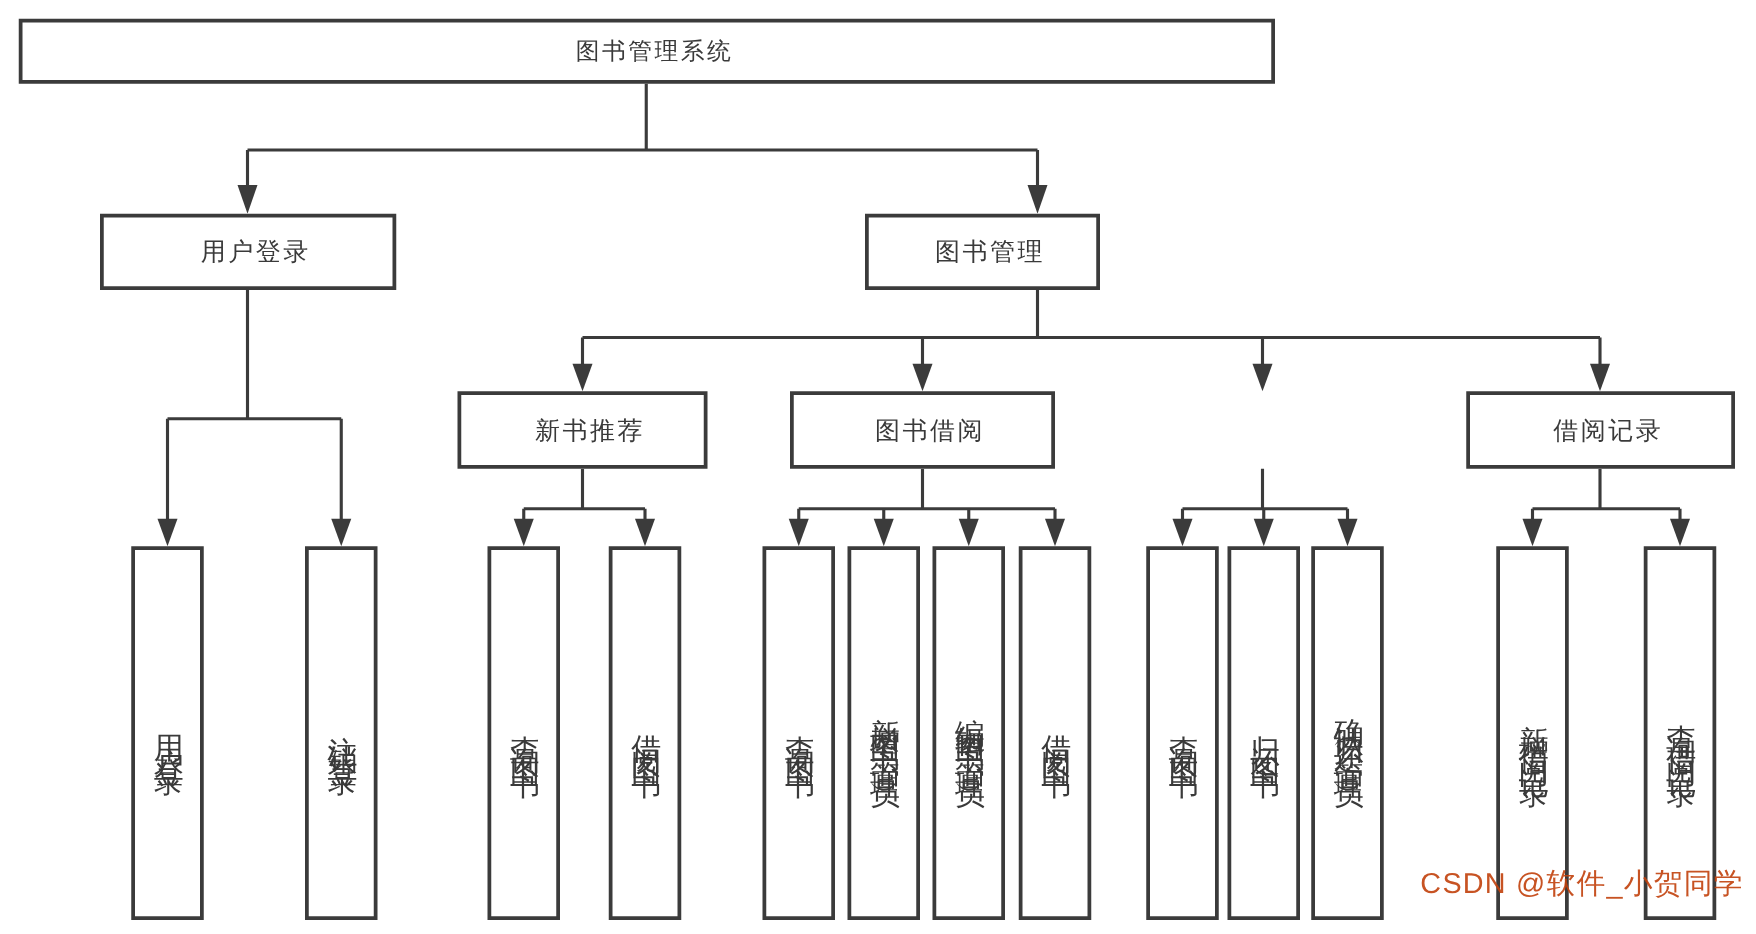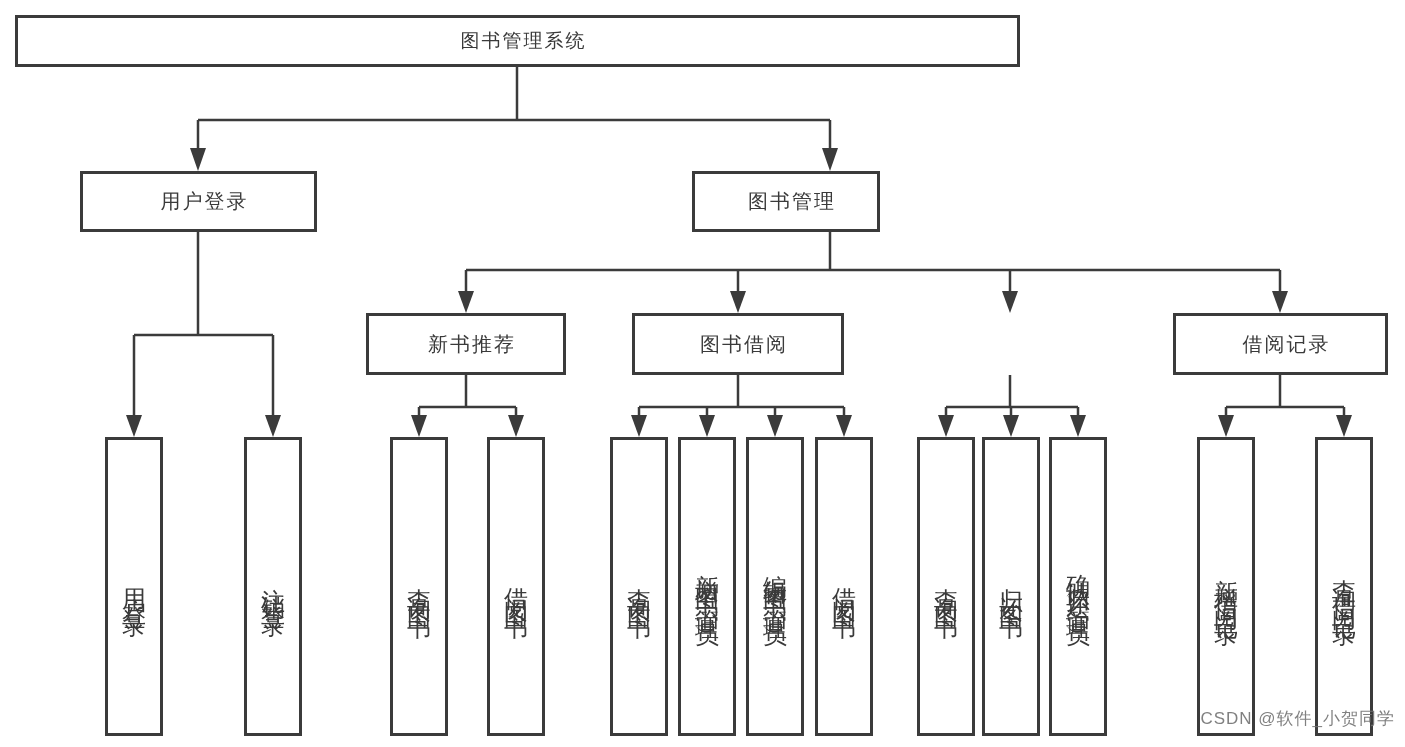--- a/index.html
+++ b/index.html
@@ -51,24 +51,24 @@
     font-size: 24px;
     letter-spacing: 9px;
     line-height: 1;
     white-space: nowrap;
   }
   .leaf.long span {
     letter-spacing: 7px;
   }
   .watermark {
     position: absolute;
-    top: 707px;
+    top: 691px;
     right: 10px;
-    font-size: 17px;
-    color: #737373;
+    font-size: 23px;
+    color: #c2410c;
     opacity: 0.9;
     letter-spacing: 1px;
     white-space: nowrap;
     pointer-events: none;
   }
 </style>
 </head>
 <body>
 
 <div class="canvas">

